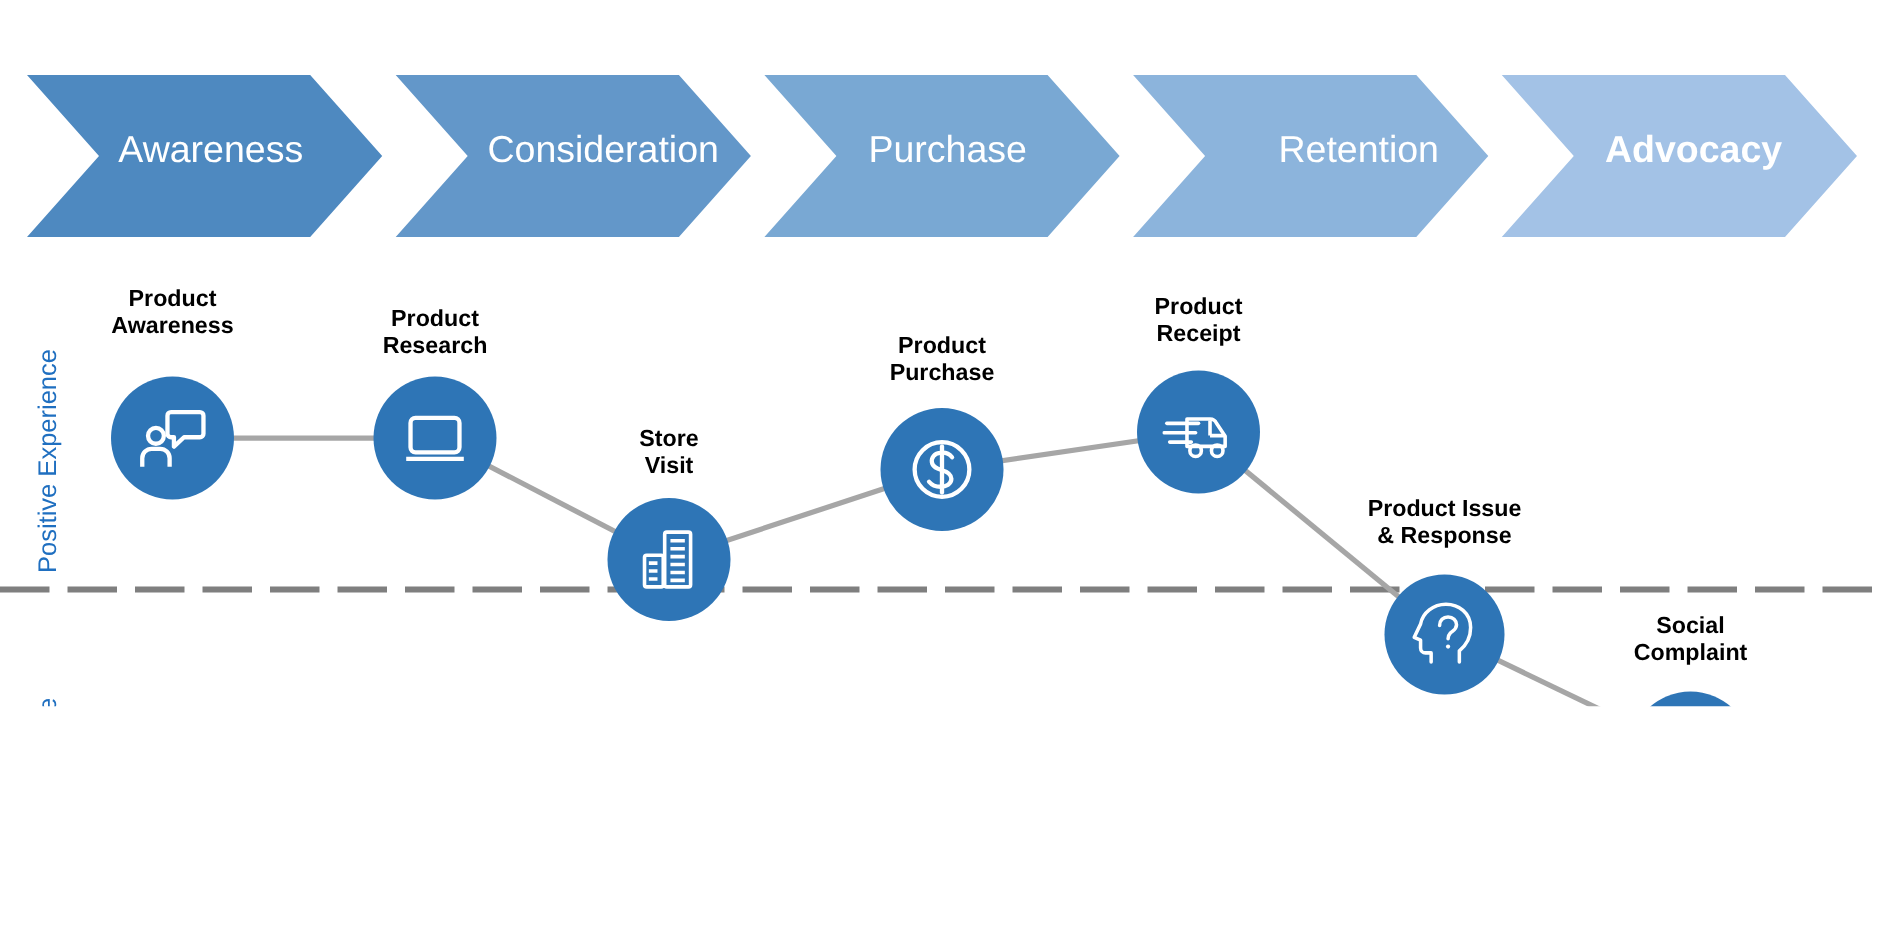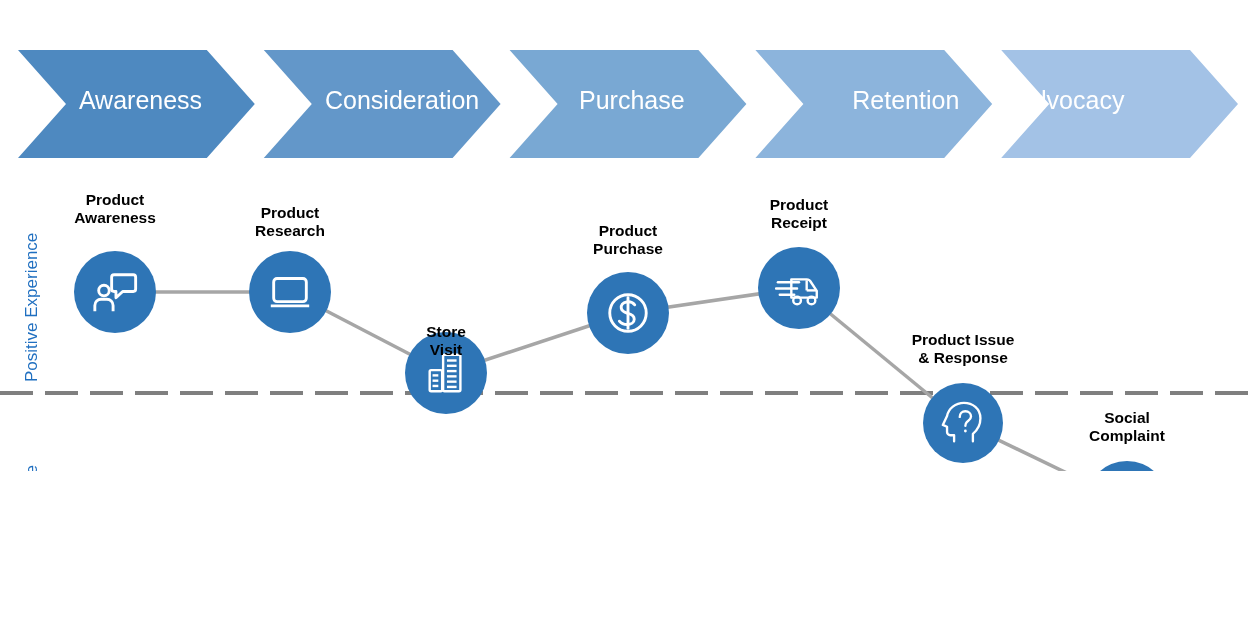--- a/index.html
+++ b/index.html
@@ -91,21 +91,21 @@
         <polygon points="509.6,50.0 698.4,50.0 746.4,104.0 698.4,158.0 509.6,158.0 557.6,104.0" fill="#79A8D3"></polygon>
         <polygon points="755.4,50.0 944.2,50.0 992.2,104.0 944.2,158.0 755.4,158.0 803.4,104.0" fill="#8CB4DC"></polygon>
         <polygon points="1001.2,50.0 1190.0,50.0 1238.0,104.0 1190.0,158.0 1001.2,158.0 1049.2,104.0" fill="#A3C2E6"></polygon>
       </g>
   </svg>
   <div id="stage-label-layer">
       <div class="stage-label" style="left: 78.9px; top: 88px; width: auto;">Awareness</div>
       <div class="stage-label" style="left: 325px; top: 88px; width: auto;">Consideration</div>
       <div class="stage-label" style="left: 579px; top: 88px; width: auto;">Purchase</div>
       <div class="stage-label" style="left: 824.3px; top: 88px; width: auto; margin-left: 28px;">Retention</div>
-      <div class="stage-label" style="left: 1016px; top: 88px; width: auto;">Advocacy</div>
+      <div class="stage-label" style="left: 1070px; top: 88px; width: auto; font-weight: bold;">Advocacy</div>
     </div>
 
   <div class="axis-label" style="left:22px; top:382px;">Positive Experience</div>
   <div class="axis-label" style="left:22px; top:622px;">Negative Experience</div>
 
   <svg id="baseline-layer" viewBox="0 0 1257 631">
     <line id="baseline" x1="0" y1="393" x2="1257" y2="393" stroke="#7F7F7F" stroke-width="4" stroke-dasharray="33 12"></line>
   </svg>
 
   <svg id="journey-lines" viewBox="0 0 1257 631">
@@ -147,21 +147,21 @@
             <line x1="52" y1="35" x2="72" y2="35" stroke="#ffffff" stroke-width="5"></line>
             <line x1="52" y1="46" x2="72" y2="46" stroke="#ffffff" stroke-width="5"></line>
             <line x1="52" y1="57" x2="72" y2="57" stroke="#ffffff" stroke-width="5"></line>
             <line x1="52" y1="68" x2="72" y2="68" stroke="#ffffff" stroke-width="5"></line>
             <line x1="52" y1="79" x2="72" y2="79" stroke="#ffffff" stroke-width="5"></line>
             <rect x="16" y="44" width="26" height="44" rx="3" fill="none" stroke="#ffffff" stroke-width="5"></rect>
             <line x1="22" y1="55" x2="34" y2="55" stroke="#ffffff" stroke-width="5"></line>
             <line x1="22" y1="66" x2="34" y2="66" stroke="#ffffff" stroke-width="5"></line>
             <line x1="22" y1="77" x2="34" y2="77" stroke="#ffffff" stroke-width="5"></line>
           </svg></div>
-        <div class="node-label" style="left: 336px; top: 284px; width: 220px; margin-top: 39px;">Store
+        <div class="node-label" style="left: 336px; top: 284px; width: 220px;">Store
 Visit</div>
       </div>
       <div class="node" style="left: 0px; top: 0px;">
         <div class="node-circle" style="left: 587px; top: 272px; width: 82px; height: 82px; background: rgb(46, 117, 182);"></div>
         <div class="node-icon" style="left: 604px; top: 289px; width: 48px; height: 48px;"><svg width="48" height="48" viewBox="0 0 100 100">
             <circle cx="50" cy="50" r="38" fill="none" stroke="#ffffff" stroke-width="6"></circle>
             <path d="M64 33 c-4 -5 -11 -7 -17 -6 c-8 1 -12 7 -11 13 c1 7 8 9 14 11 c7 2 13 5 13 12 c0 7 -7 11 -15 11 c-6 0 -12 -2 -16 -7" fill="none" stroke="#ffffff" stroke-width="6" stroke-linecap="round"></path>
             <line x1="50" y1="18" x2="50" y2="82" stroke="#ffffff" stroke-width="6" stroke-linecap="round"></line>
           </svg></div>
         <div class="node-label" style="left: 518px; top: 222px; width: 220px;">Product

